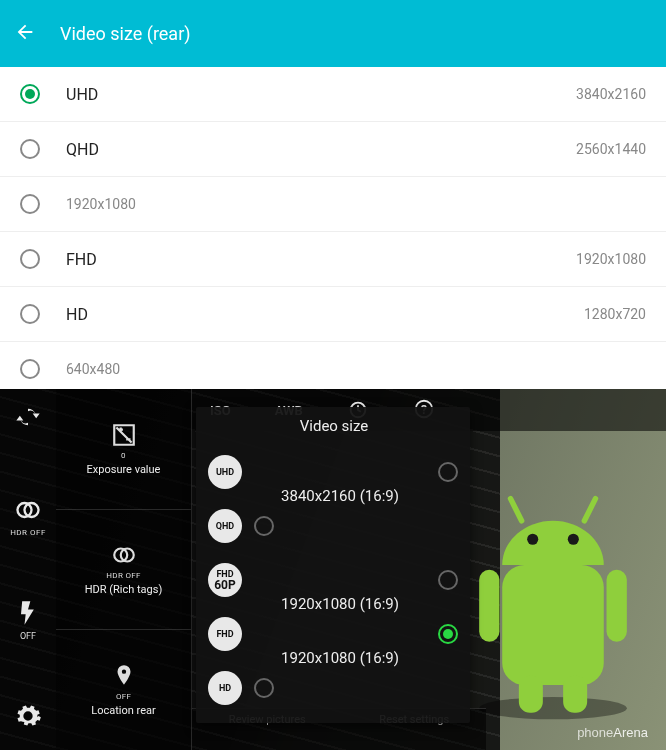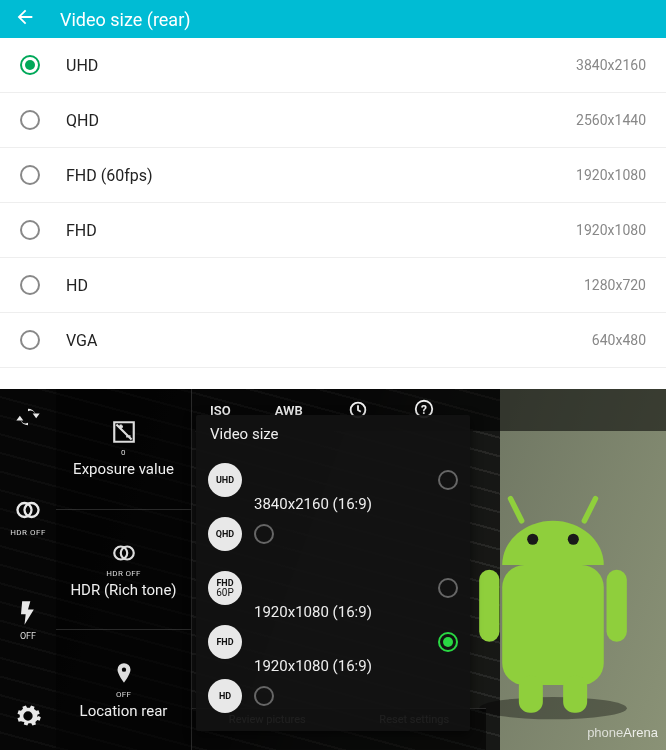--- a/index.html
+++ b/index.html
@@ -9,21 +9,21 @@
     height: 750px;
     overflow: hidden;
     background: #fff;
     position: relative;
   }
 
   
   .header {
     background: #00bcd4;
     color: #fff;
-    height: 38px;
+    height: 67px;
     display: flex;
     align-items: center;
     padding: 0 14px;
     gap: 24px;
   }
   .header .back svg { width: 22px; height: 22px; fill: #fff; }
   .header .title { font-size: 18px; font-weight: 400; }
 
   
   .radio-list { background: #fff; }
@@ -117,21 +117,21 @@
     display: flex;
     flex-direction: column;
     align-items: center;
     justify-content: center;
     gap: 3px;
     padding: 4px;
     text-align: center;
   }
   .settings-grid .cell:first-child { border-top: 0; }
   .settings-grid .cell svg { width: 26px; height: 26px; fill: #ddd; }
-  .settings-grid .cell .lbl { font-size: 15px; line-height: 1.2; }
+  .settings-grid .cell .lbl { font-size: 11px; line-height: 1.2; }
   .off-badge { font-size: 8px; letter-spacing:.3px; color:#ddd; }
 
   
   .toprow {
     position: absolute;
     left: 192px; top: 0;
     right: 0; height: 42px;
     background: rgba(0,0,0,.55);
     display: flex;
     align-items: center;
@@ -157,27 +157,28 @@
     color: #eee;
     font-size: 11px;
     padding-top: 4px;
     border-top: 1px solid rgba(255,255,255,.15);
   }
   .bottomrow .btm { text-align: center; line-height: 1.2; }
 
   
   .popup {
     position: absolute;
-    left: 196px; top: 26px;
+    left: 196px; top: 18px;
     width: 274px;
     background: rgba(18,18,18,.94);
     border-radius: 2px;
     color: #eee;
     padding: 10px 12px 8px;
     box-shadow: 0 4px 12px rgba(0,0,0,.6);
+    text-align: center;
   }
   .popup .ptitle { font-size: 15px; margin-bottom: 10px; padding-left: 2px; }
   .popup .poption {
     display: flex;
     align-items: center;
     height: 54px;
     gap: 12px;
     cursor: pointer;
   }
   .badge {
@@ -187,42 +188,42 @@
     color: #111;
     display: flex;
     flex-direction: column;
     align-items: center;
     justify-content: center;
     font-size: 9px;
     font-weight: 700;
     line-height: 1;
     flex-shrink: 0;
   }
-  .badge .sub60 { font-size: 10px; font-weight: 400; }
+  .badge .sub60 { font-size: 12px; font-weight: 700; }
   .popup .ptxt { font-size: 15px; color: #eee; flex-grow: 1; margin-top: 48px; }
   .pradio {
     width: 20px; height: 20px;
     border: 2px solid #666;
     border-radius: 50%;
     flex-shrink: 0;
     position: relative;
   }
   .pradio.sel { border-color: #29d843; }
   .pradio.sel::after {
     content: "";
     position: absolute;
     top: 3px; left: 3px;
     width: 10px; height: 10px;
     background: #29d843;
     border-radius: 50%;
   }
 
   .watermark {
     position: absolute;
-    right: 8px; bottom: 10px;
+    right: 18px; bottom: 10px;
     color: rgba(255,255,255,.72);
     font-size: 13px;
     font-family: Arial, sans-serif;
   }
   .watermark b { color: rgba(255,255,255,.85); font-weight: 400; }
 </style>
 </head>
 <body>
 
 <div class="header">
@@ -240,36 +241,34 @@
     <span class="radio-label">UHD</span>
     <span class="radio-res">3840x2160</span>
   </div>
   <div class="radio-item">
     <span class="radio"></span>
     <span class="radio-label">QHD</span>
     <span class="radio-res">2560x1440</span>
   </div>
   <div class="radio-item">
     <span class="radio"></span>
-    <span class="radio-label">FHD (60fps)</span>
     <span class="radio-res">1920x1080</span>
   </div>
   <div class="radio-item">
     <span class="radio"></span>
     <span class="radio-label">FHD</span>
     <span class="radio-res">1920x1080</span>
   </div>
   <div class="radio-item">
     <span class="radio"></span>
     <span class="radio-label">HD</span>
     <span class="radio-res">1280x720</span>
   </div>
   <div class="radio-item">
     <span class="radio"></span>
-    <span class="radio-label">VGA</span>
     <span class="radio-res">640x480</span>
   </div>
 </div>
 
 <div class="camera">
   <div class="scene">
     <div class="keyboard"></div>
     <svg class="android" viewBox="0 0 200 260">
       <ellipse cx="100" cy="245" rx="80" ry="12" fill="rgba(0,0,0,.35)"></ellipse>
       <rect x="45" y="90" width="110" height="130" rx="24" fill="#8fcf3c"></rect>
@@ -322,21 +321,21 @@
         </svg>
       <span class="off-badge">0</span>
       <span class="lbl">Exposure value</span>
     </div>
     <div class="cell">
       <svg viewBox="0 0 24 24">
           <circle cx="9" cy="12" r="6" fill="none" stroke="#ddd" stroke-width="2"></circle>
           <circle cx="15" cy="12" r="6" fill="none" stroke="#ddd" stroke-width="2"></circle>
         </svg>
       <span class="off-badge">HDR OFF</span>
-      <span class="lbl">HDR (Rich tone)</span>
+      <span class="lbl">HDR (Rich tags)</span>
     </div>
     <div class="cell">
       <svg viewBox="0 0 24 24">
           <path d="M12 2a6 6 0 016 6c0 4-6 12-6 12S6 12 6 8a6 6 0 016-6zm0 4a2 2 0 100 4 2 2 0 000-4z"></path>
         </svg>
       <span class="off-badge">OFF</span>
       <span class="lbl">Location rear</span>
     </div>
   </div>
 

